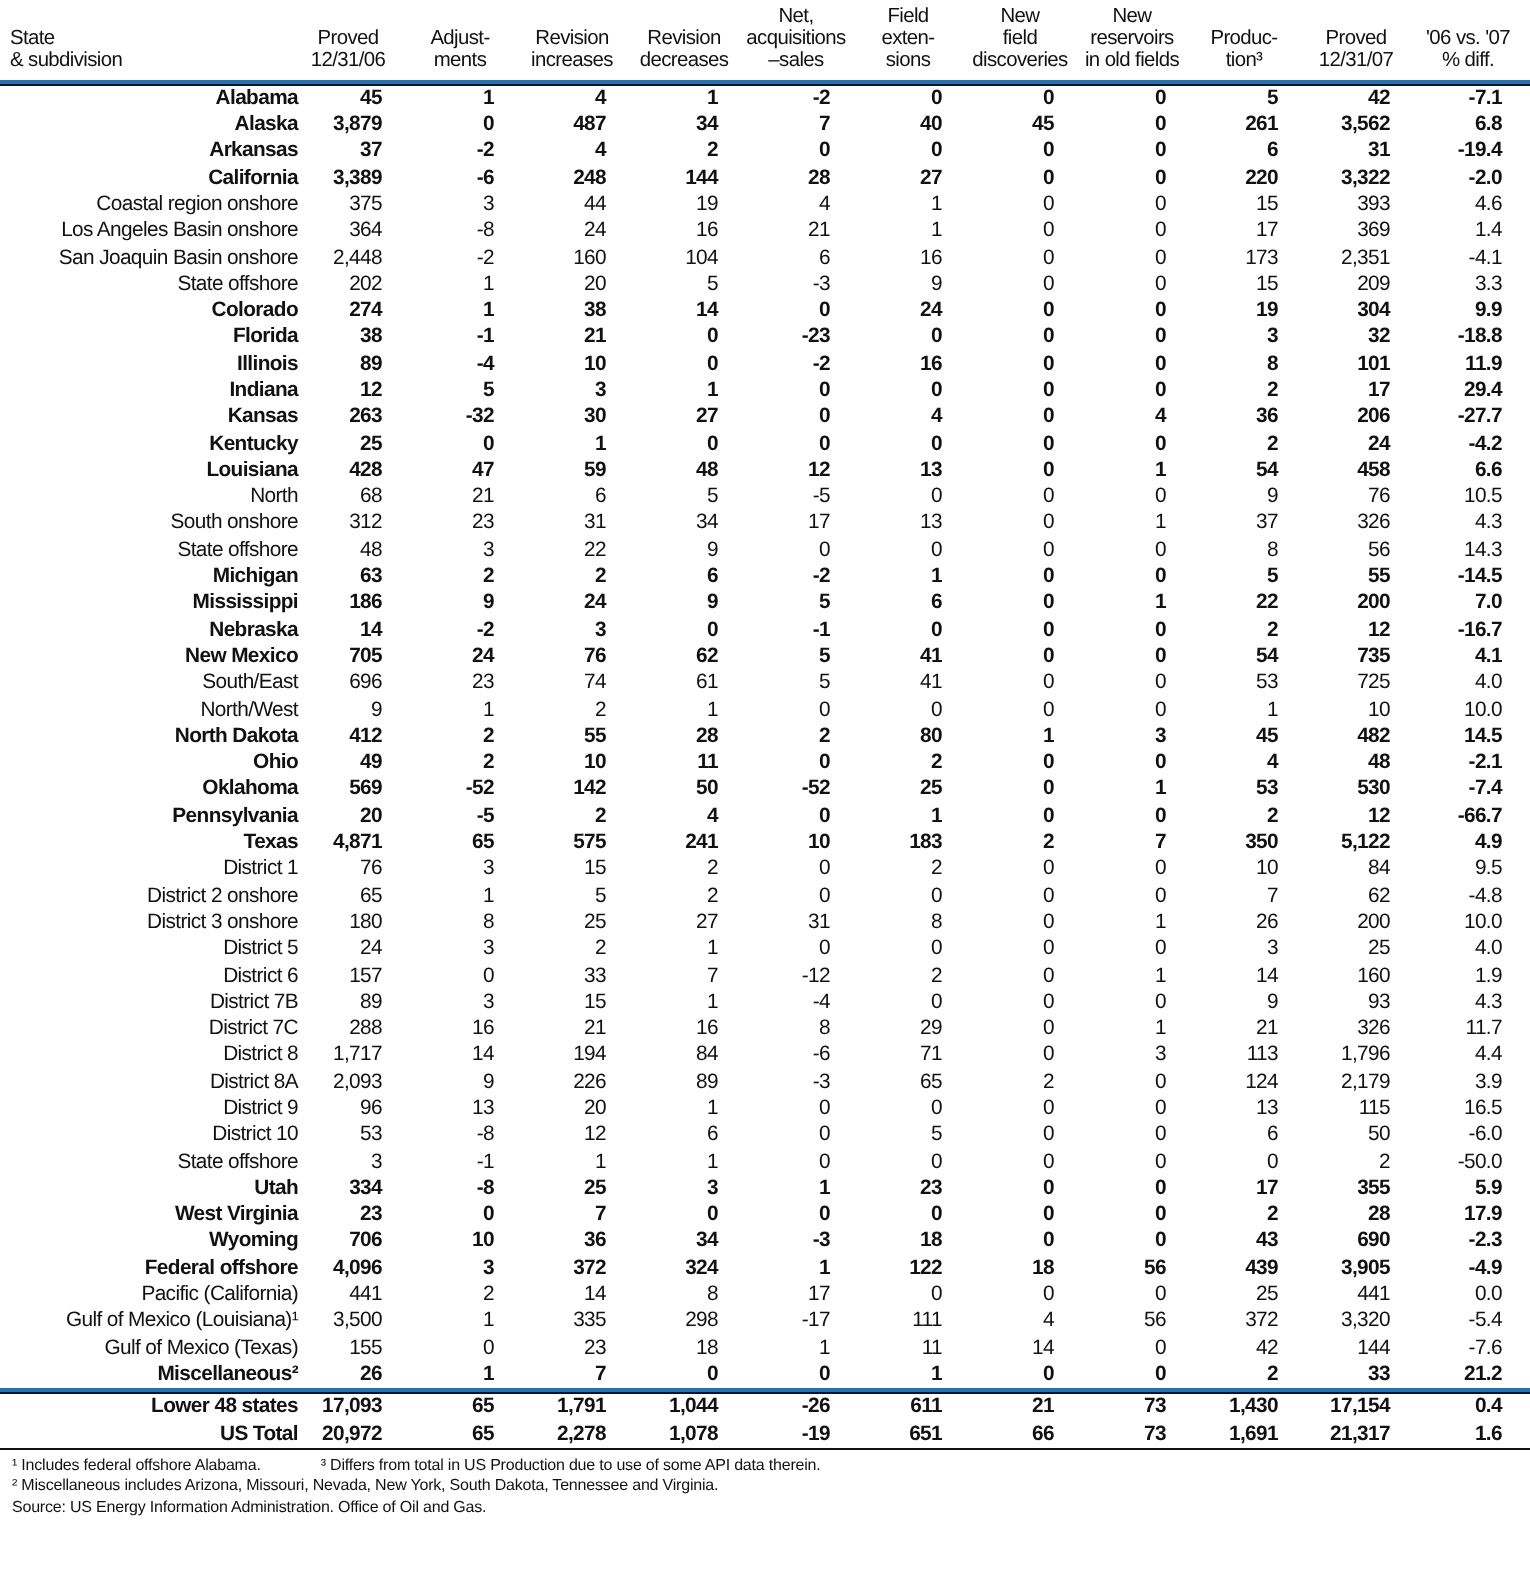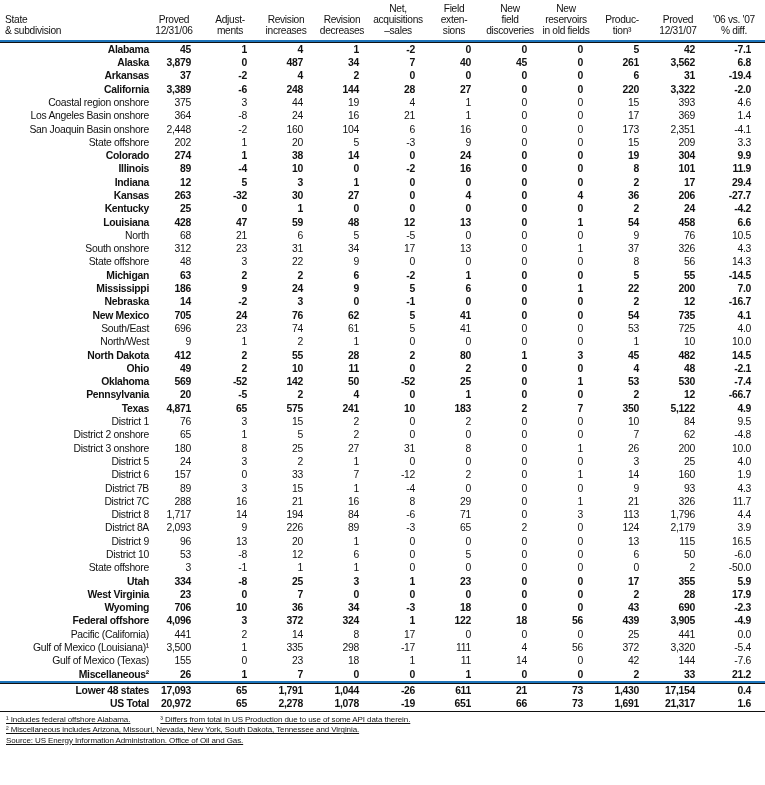--- a/index.html
+++ b/index.html
@@ -47,21 +47,21 @@
   tr.sep-black-above td { border-top:1px solid #111; }
   tr.sep-blue-below  td { border-bottom:2px solid #1c74ba;margin-left:41px; }
   tr.sep-black-below td { border-bottom:1px solid #111; }
   .footnotes {
     width:753px;
     padding:3px 6px 0 6px;
     font-size:8px;
     line-height:10.5px;
     letter-spacing:-0.1px;
   }
-  .fn-line { display:flex;text-decoration:underline; }
+  .fn-line { display:flex; }
   .fn-line .fn-gap { margin-left:30px; }
   .fn-line.fn-justify { justify-content:space-between;flex-direction:column; }
 </style>
 </head>
 <body>
 
 <div class="wrap">
   <table>
     <colgroup>
       <col class="c-label">
@@ -230,20 +230,34 @@
           <td>14</td>
           <td>0</td>
           <td>24</td>
           <td>0</td>
           <td>0</td>
           <td>19</td>
           <td>304</td>
           <td>9.9</td>
         </tr>
         <tr class="state">
+          <td class="label">Florida</td>
+          <td>38</td>
+          <td>-1</td>
+          <td>21</td>
+          <td>0</td>
+          <td>-23</td>
+          <td>0</td>
+          <td>0</td>
+          <td>0</td>
+          <td>3</td>
+          <td>32</td>
+          <td>-18.8</td>
+        </tr>
+        <tr class="state">
           <td class="label">Illinois</td>
           <td>89</td>
           <td>-4</td>
           <td>10</td>
           <td>0</td>
           <td>-2</td>
           <td>16</td>
           <td>0</td>
           <td>0</td>
           <td>8</td>

